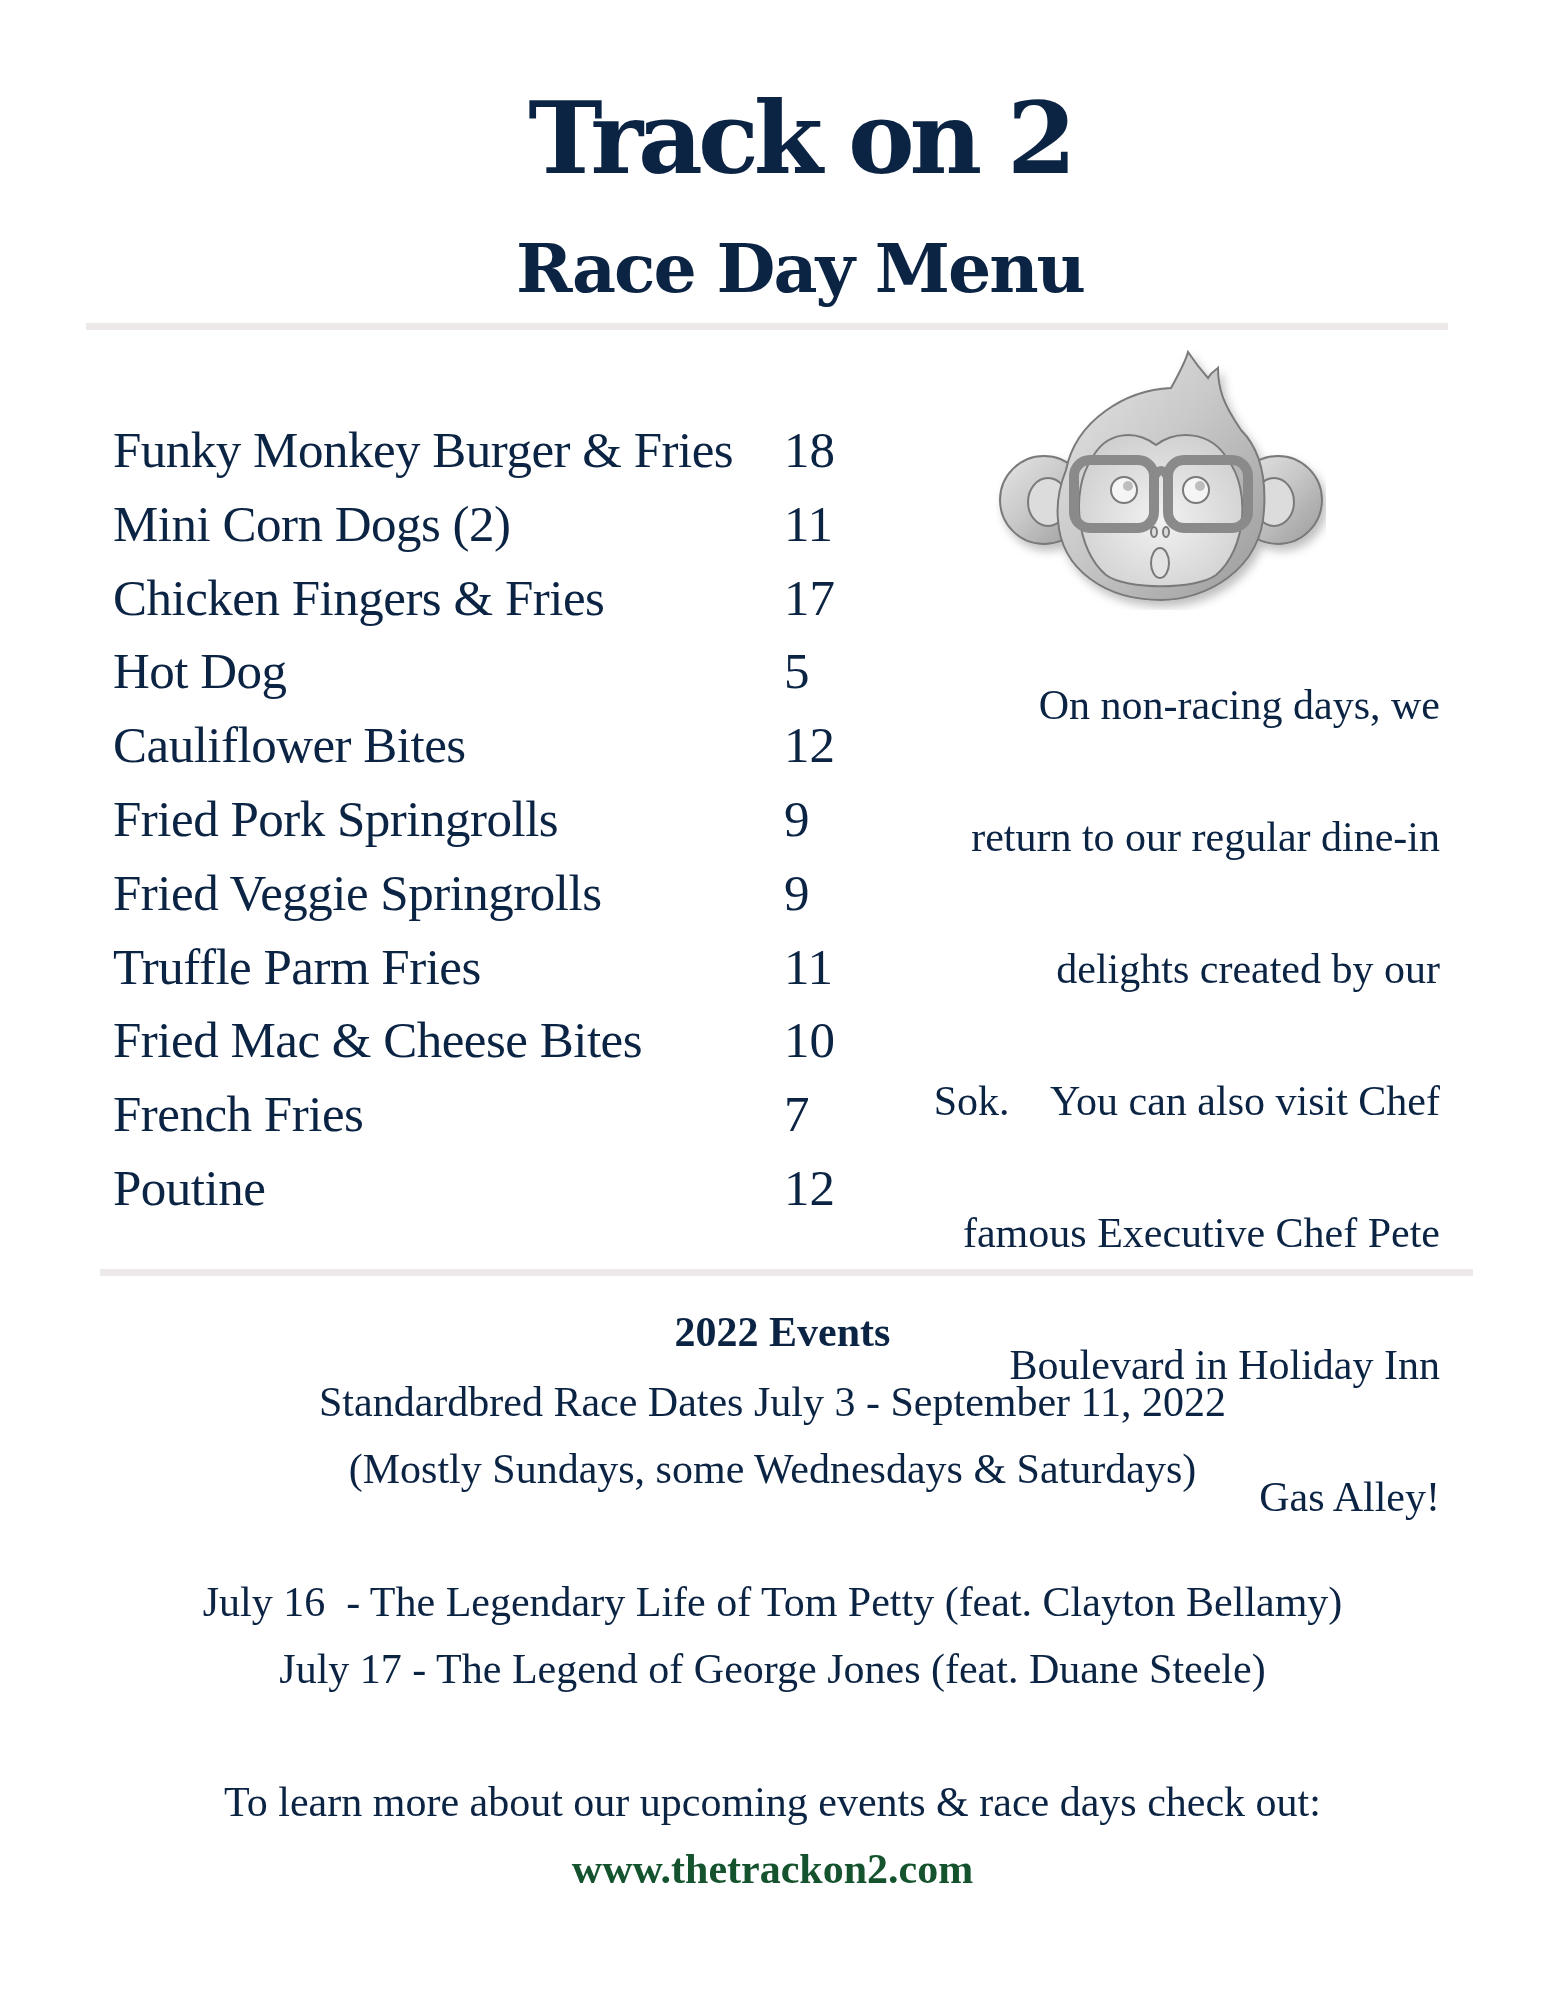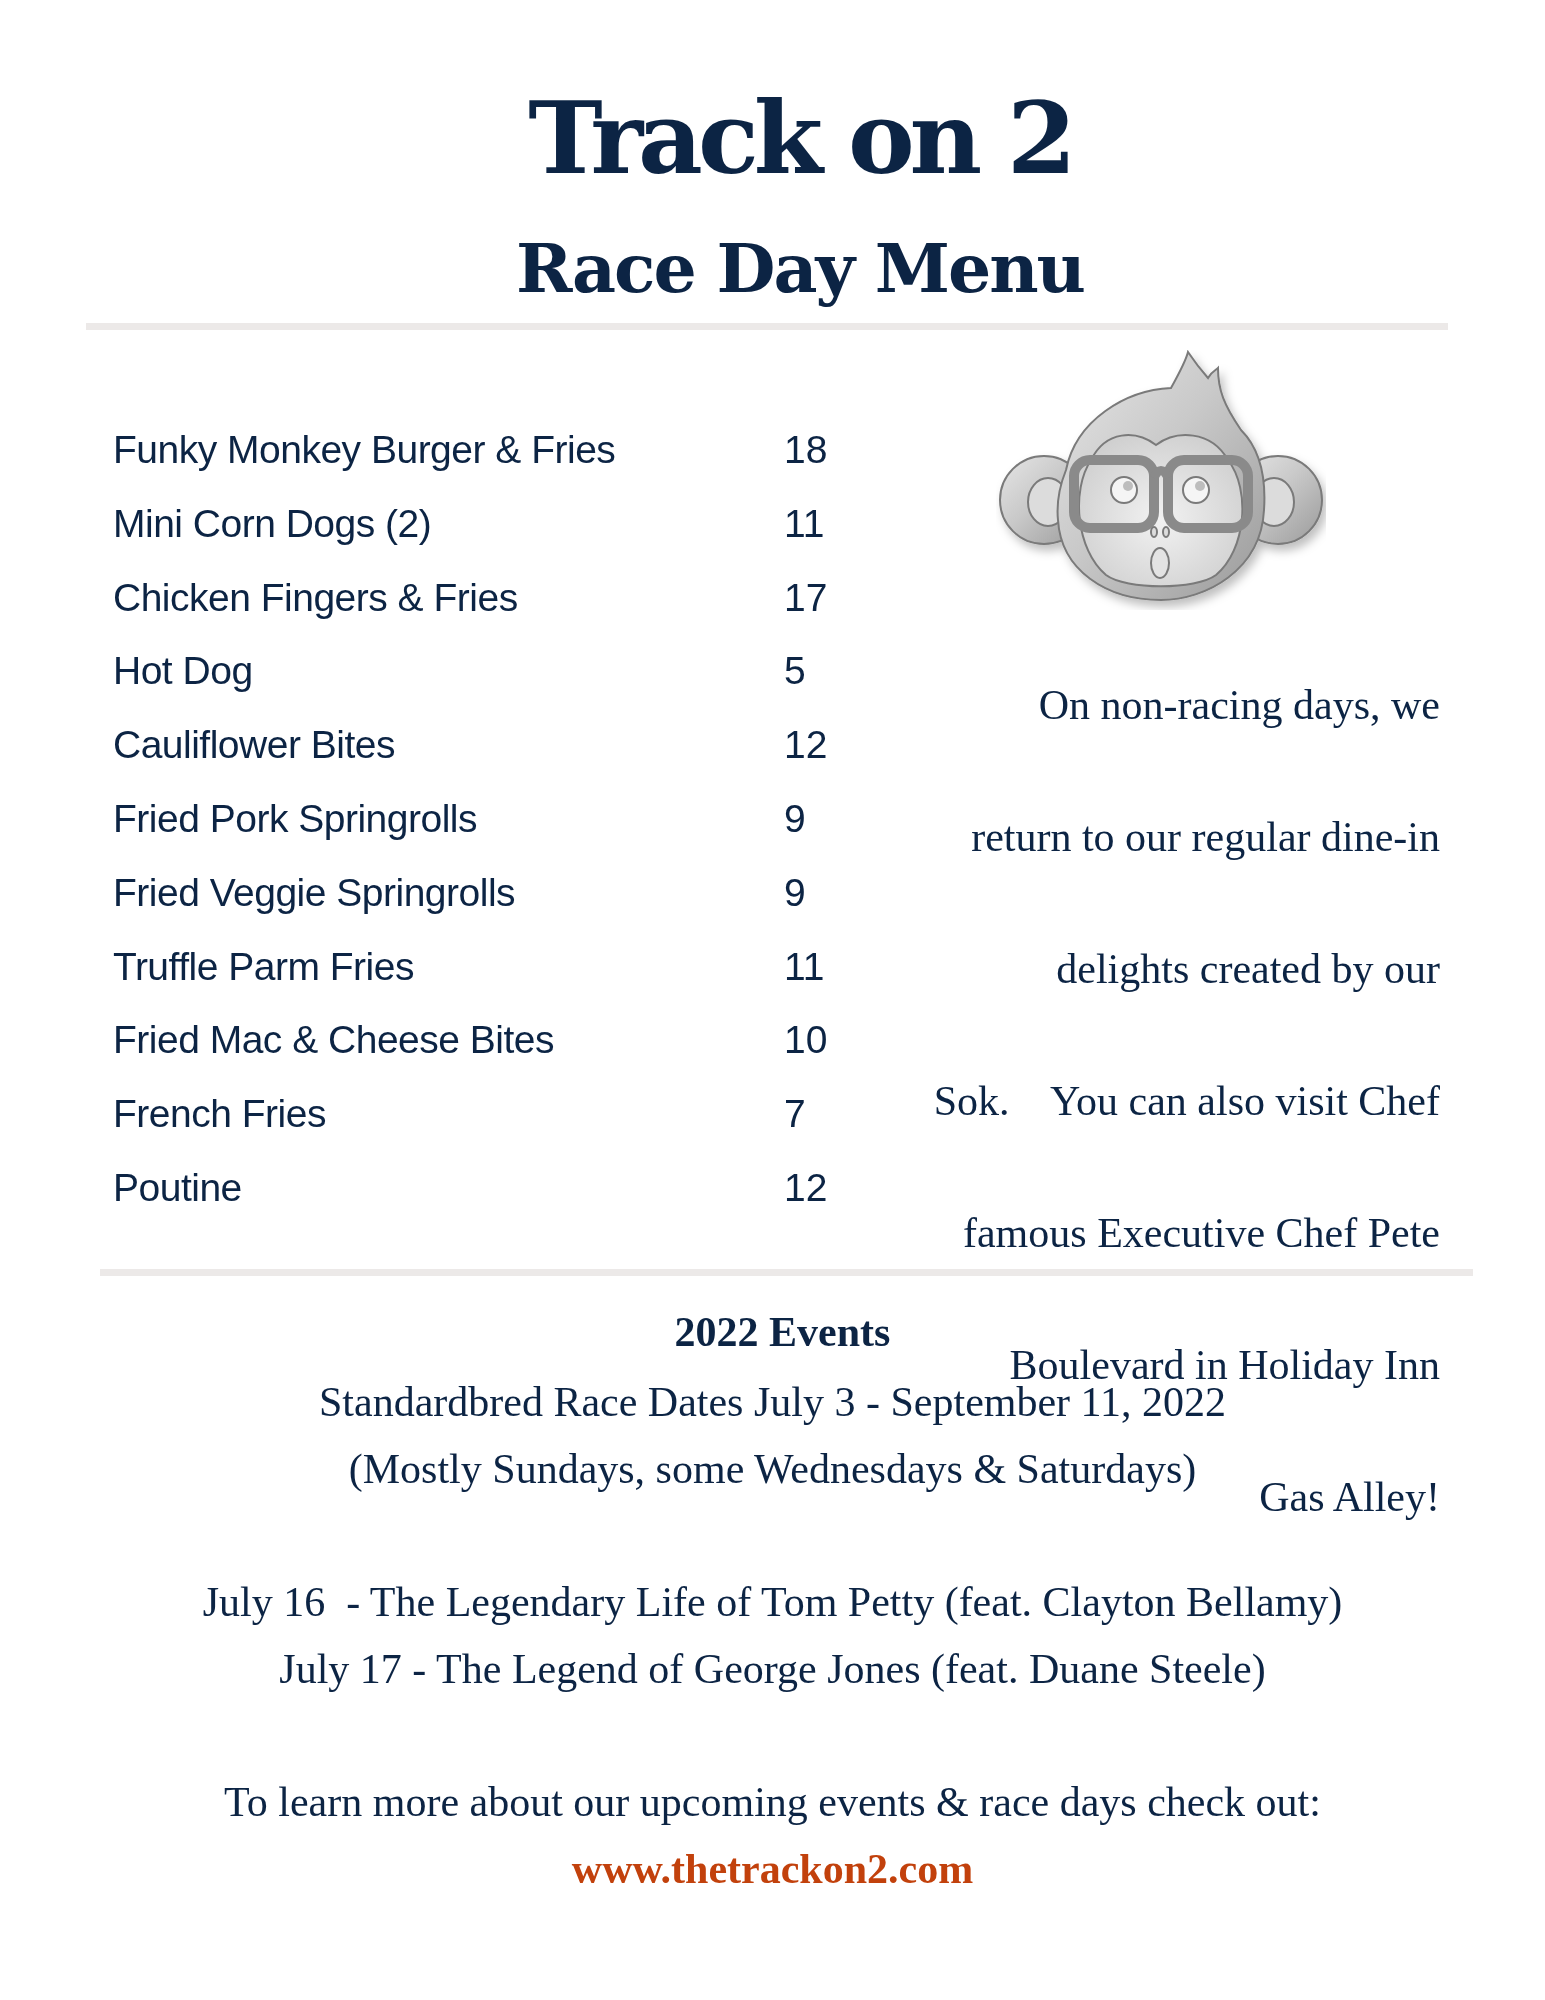--- a/index.html
+++ b/index.html
@@ -46,22 +46,22 @@
 
     
     .menu {
       left: 113px; top: 420px;
       margin: 0; padding: 0; list-style: none;
     }
     .menu-item {
       position: relative;
       height: 73.8px;
       width: 740px;
-      font-family: Liberation Sans, sans-serif;
-      font-size: 39px;
+      font-family: Liberation Serif, serif;
+      font-size: 51px;
       line-height: 60px;
     }
     .menu-item .name {
       position: absolute; left: 0; top: 0;
       letter-spacing: -0.5px;
       white-space: nowrap;
     }
     .menu-item .price {
       position: absolute; left: 671px; top: 0;
       white-space: nowrap;
@@ -104,21 +104,21 @@
       margin: 0;
       white-space: pre;
     }
     .spacer { height: 66px; }
     .events-url {
       font-weight: bold;
       font-size: 42px;
       line-height: 66px;
       margin: 12px;
       padding-left: 0;
-      color: #c2410c;
+      color: #14532d;
       text-decoration: none;
     }
   </style>
 </head>
 <body>
 
 <h1 class="abs title">Track on 2</h1>
 <h2 class="abs subtitle">Race Day Menu</h2>
 
 <div class="abs divider divider-top"></div>

